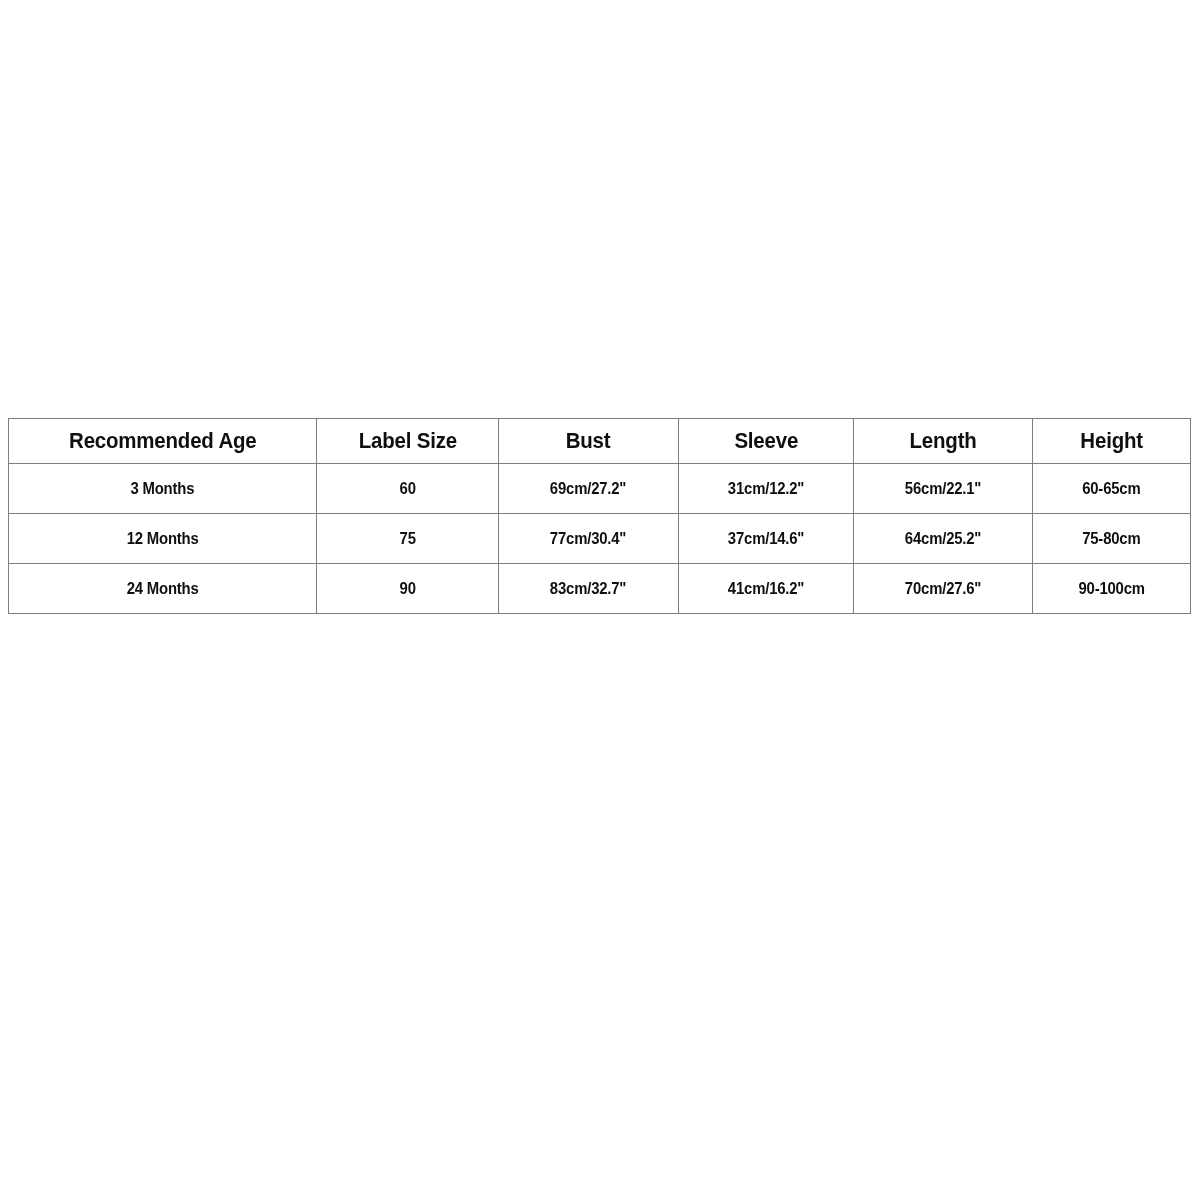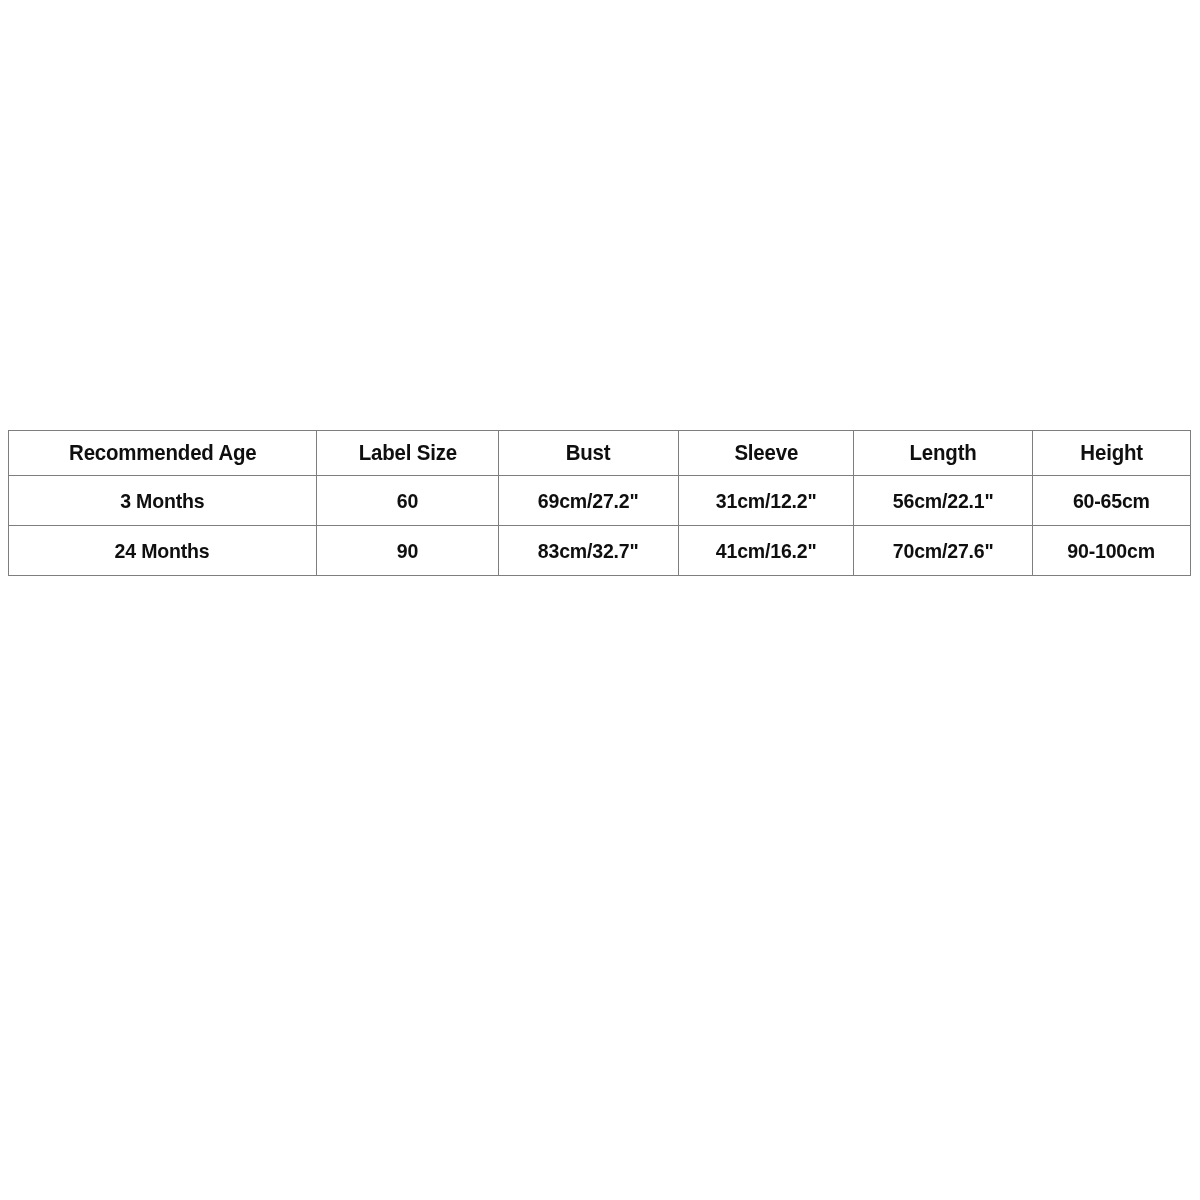--- a/index.html
+++ b/index.html
@@ -13,21 +13,21 @@
     height: 1200px;
     overflow: hidden;
     font-family: "Liberation Sans", "DejaVu Sans", sans-serif;
     color: #111111;
     position: relative;
   }
 
   #size-chart-wrap {
     position: absolute;
     left: 8px;
-    top: 430px;
+    top: 418px;
     width: 1182px;
     text-decoration: underline;
   }
 
   table.size-chart {
     border-collapse: collapse;
     table-layout: fixed;
     width: 1182px;
     background: #ffffff;
   }
@@ -44,21 +44,21 @@
     padding: 0;
   }
 
   table.size-chart thead th {
     height: 44px;
     font-size: 22px;
   }
 
   table.size-chart tbody td {
     height: 49px;
-    font-size: 21px;
+    font-size: 16px;
   }
 
   
   col.c-age    { width: 308px; }
   col.c-label  { width: 182px; }
   col.c-bust   { width: 180px; }
   col.c-sleeve { width: 175px; }
   col.c-length { width: 179px; }
   col.c-height { width: 158px; }
 
@@ -96,20 +96,28 @@
     <tbody>
       <tr>
         <td><span class="cell-text">3 Months</span></td>
         <td><span class="cell-text">60</span></td>
         <td><span class="cell-text">69cm/27.2"</span></td>
         <td><span class="cell-text">31cm/12.2"</span></td>
         <td><span class="cell-text">56cm/22.1"</span></td>
         <td><span class="cell-text">60-65cm</span></td>
       </tr>
       <tr>
+        <td><span class="cell-text">12 Months</span></td>
+        <td><span class="cell-text">75</span></td>
+        <td><span class="cell-text">77cm/30.4"</span></td>
+        <td><span class="cell-text">37cm/14.6"</span></td>
+        <td><span class="cell-text">64cm/25.2"</span></td>
+        <td><span class="cell-text">75-80cm</span></td>
+      </tr>
+      <tr>
         <td><span class="cell-text">24 Months</span></td>
         <td><span class="cell-text">90</span></td>
         <td><span class="cell-text">83cm/32.7"</span></td>
         <td><span class="cell-text">41cm/16.2"</span></td>
         <td><span class="cell-text">70cm/27.6"</span></td>
         <td><span class="cell-text">90-100cm</span></td>
       </tr>
     </tbody>
   </table>
 </div>

